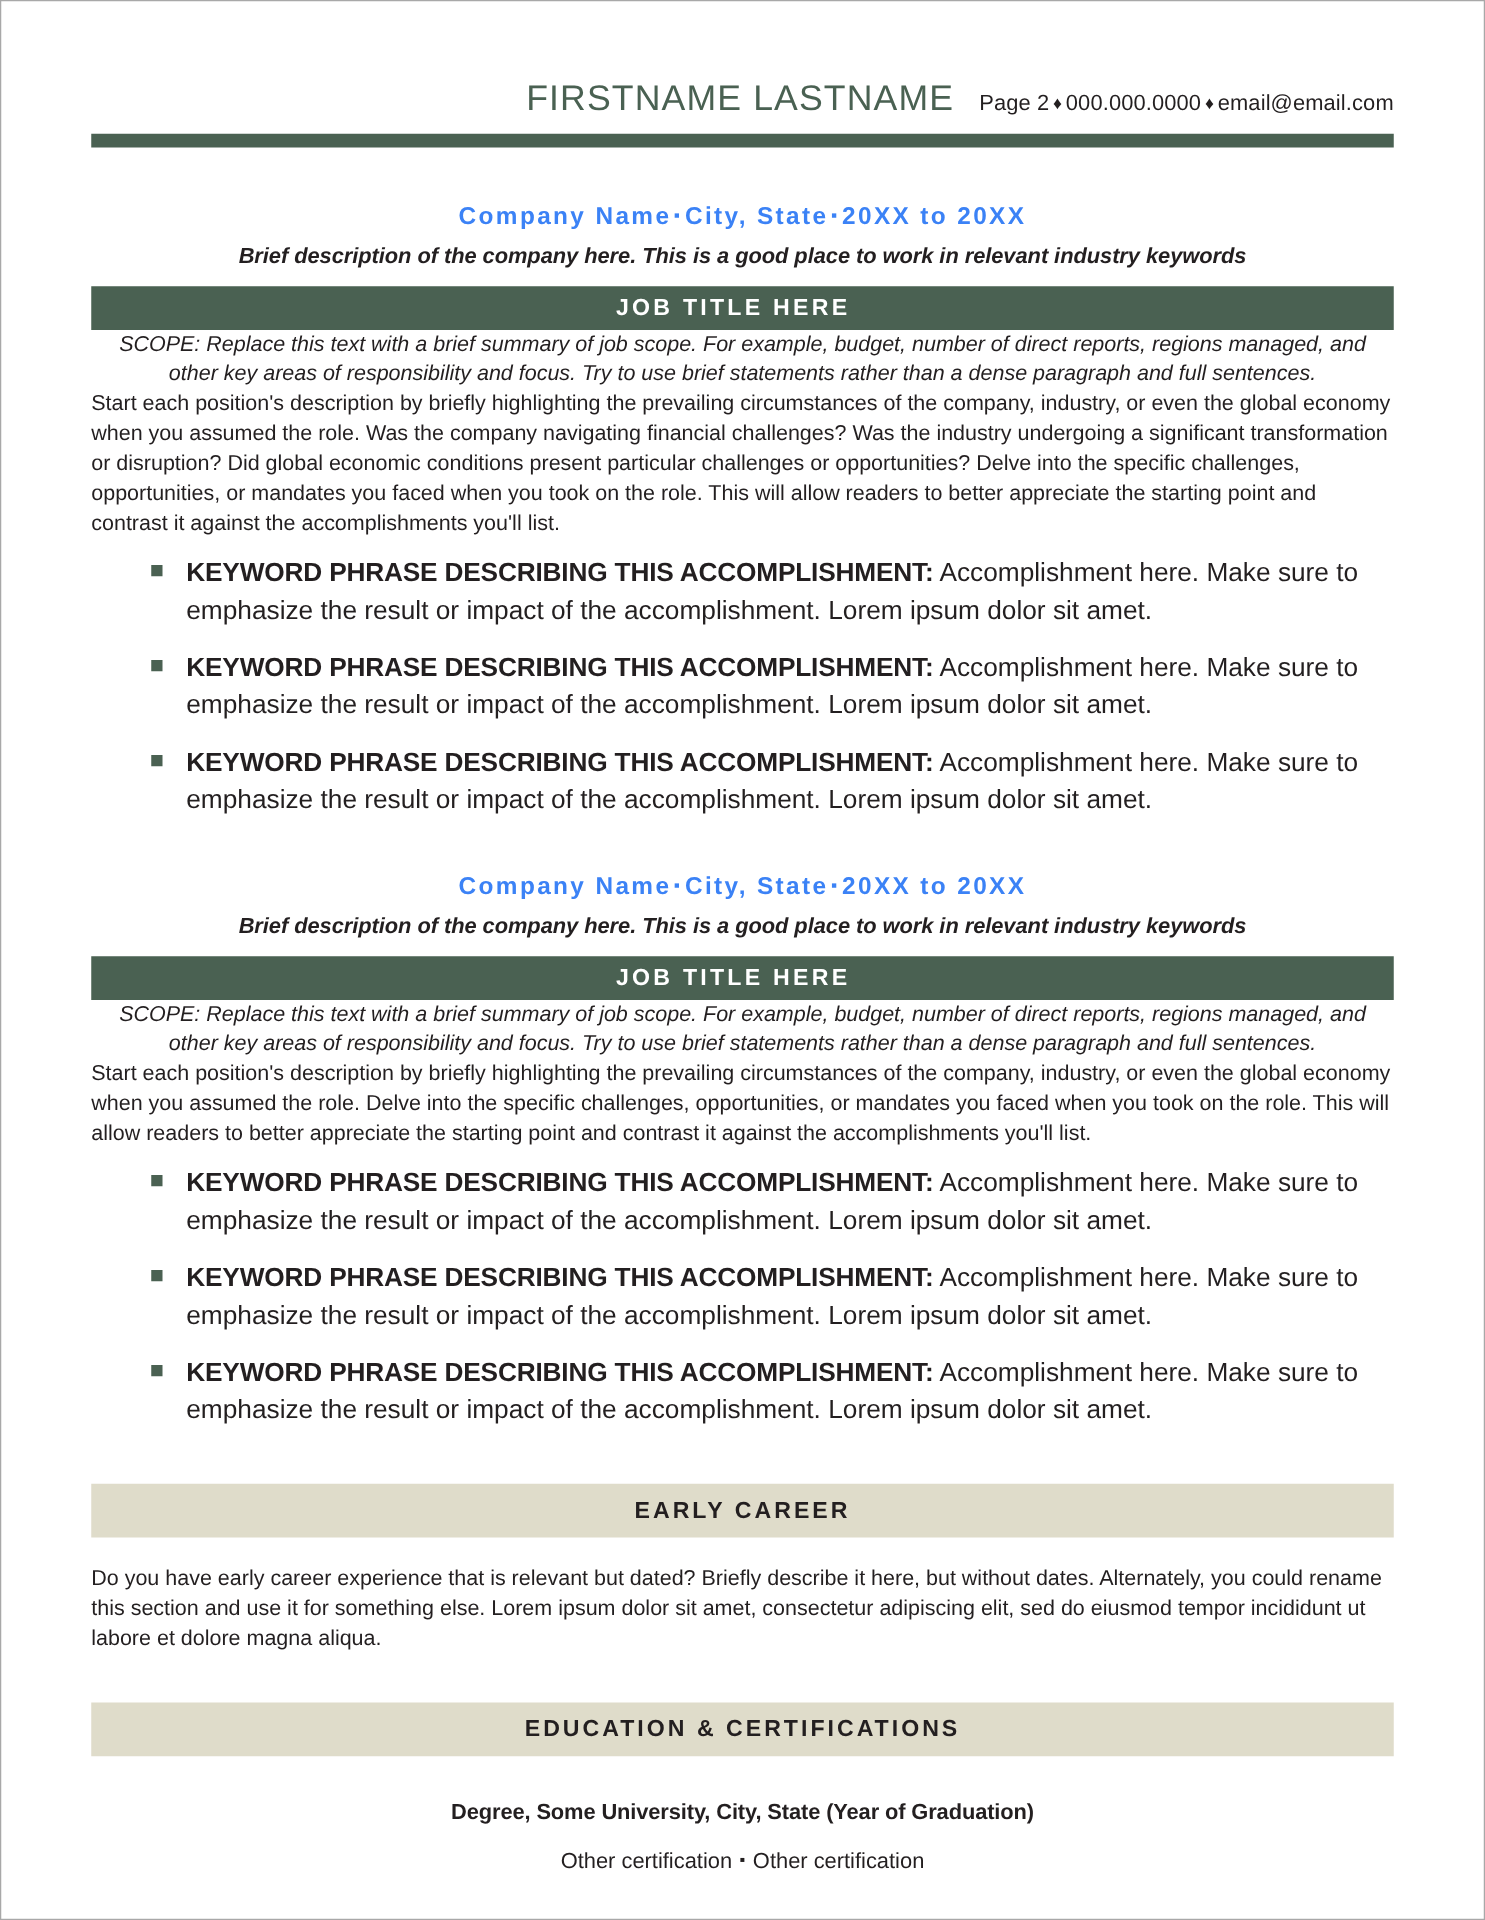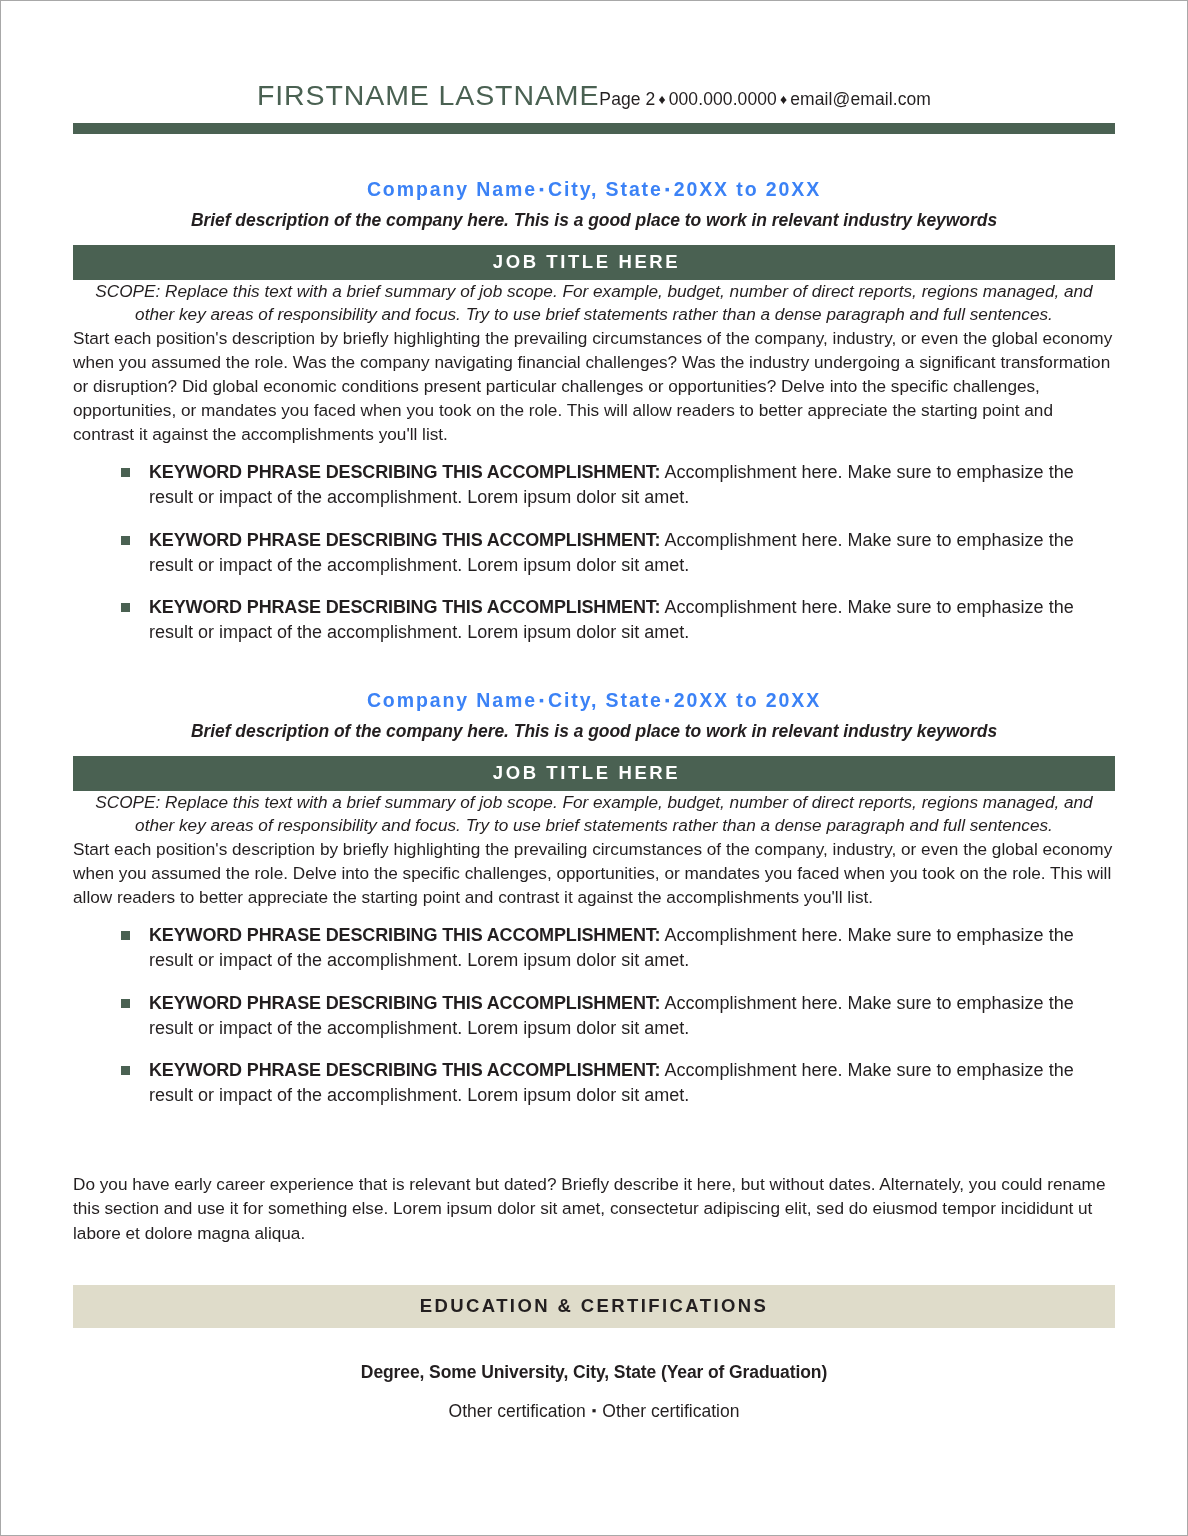--- a/index.html
+++ b/index.html
@@ -30,22 +30,23 @@
 
   .content {
     box-sizing: border-box;
     padding: 0 72px;
   }
 
   
   .doc-header {
     display: flex;
     align-items: baseline;
-    justify-content: center;
-    padding-top: 78px;
+    justify-content: flex-end;
+    padding-top: 62px;
+    gap: 20px;
   }
   .header-name {
     font-size: 28.5px;
     letter-spacing: 0.9px;
     color: #4a6152;
     font-weight: 400;
     white-space: nowrap;
   }
   .header-contact {
     font-size: 17.5px;
@@ -124,21 +125,21 @@
 
   
   .bullets {
     margin: 14px 0 0 0;
     padding: 0;
     list-style: none;
   }
   .bullet {
     position: relative;
     padding-left: 76px;
-    font-size: 18px;
+    font-size: 21px;
     line-height: 1.40;
     margin-bottom: 17px;
   }
   .bullet:last-child { margin-bottom: 0; }
   .bullet .marker {
     position: absolute;
     left: 48px;
     top: 8px;
     width: 9px;
     height: 9px;
@@ -242,20 +243,21 @@
           <span class="marker"></span><span class="kw">KEYWORD PHRASE DESCRIBING THIS ACCOMPLISHMENT:</span><span> Accomplishment here. Make sure to emphasize the result or impact of the accomplishment. Lorem ipsum dolor sit amet.</span>
         </li>
         <li class="bullet">
           <span class="marker"></span><span class="kw">KEYWORD PHRASE DESCRIBING THIS ACCOMPLISHMENT:</span><span> Accomplishment here. Make sure to emphasize the result or impact of the accomplishment. Lorem ipsum dolor sit amet.</span>
         </li>
       </ul>
     </div>
 
     <div class="spacer-early"></div>
 
+    <div class="section-band">EARLY CAREER</div>
     <div class="section-body">Do you have early career experience that is relevant but dated? Briefly describe it here, but without dates. Alternately, you could rename this section and use it for something else.  Lorem ipsum dolor sit amet, consectetur adipiscing elit, sed do eiusmod tempor incididunt ut labore et dolore magna aliqua.</div>
 
     <div class="spacer-edu"></div>
 
     <div class="section-band">EDUCATION &amp; CERTIFICATIONS</div>
     <div class="edu-degree">Degree, Some University, City, State (Year of Graduation)</div>
     <div class="edu-certs">
       <span>Other certification</span><span class="csep2">▪</span><span>Other certification</span>
     </div>
 

